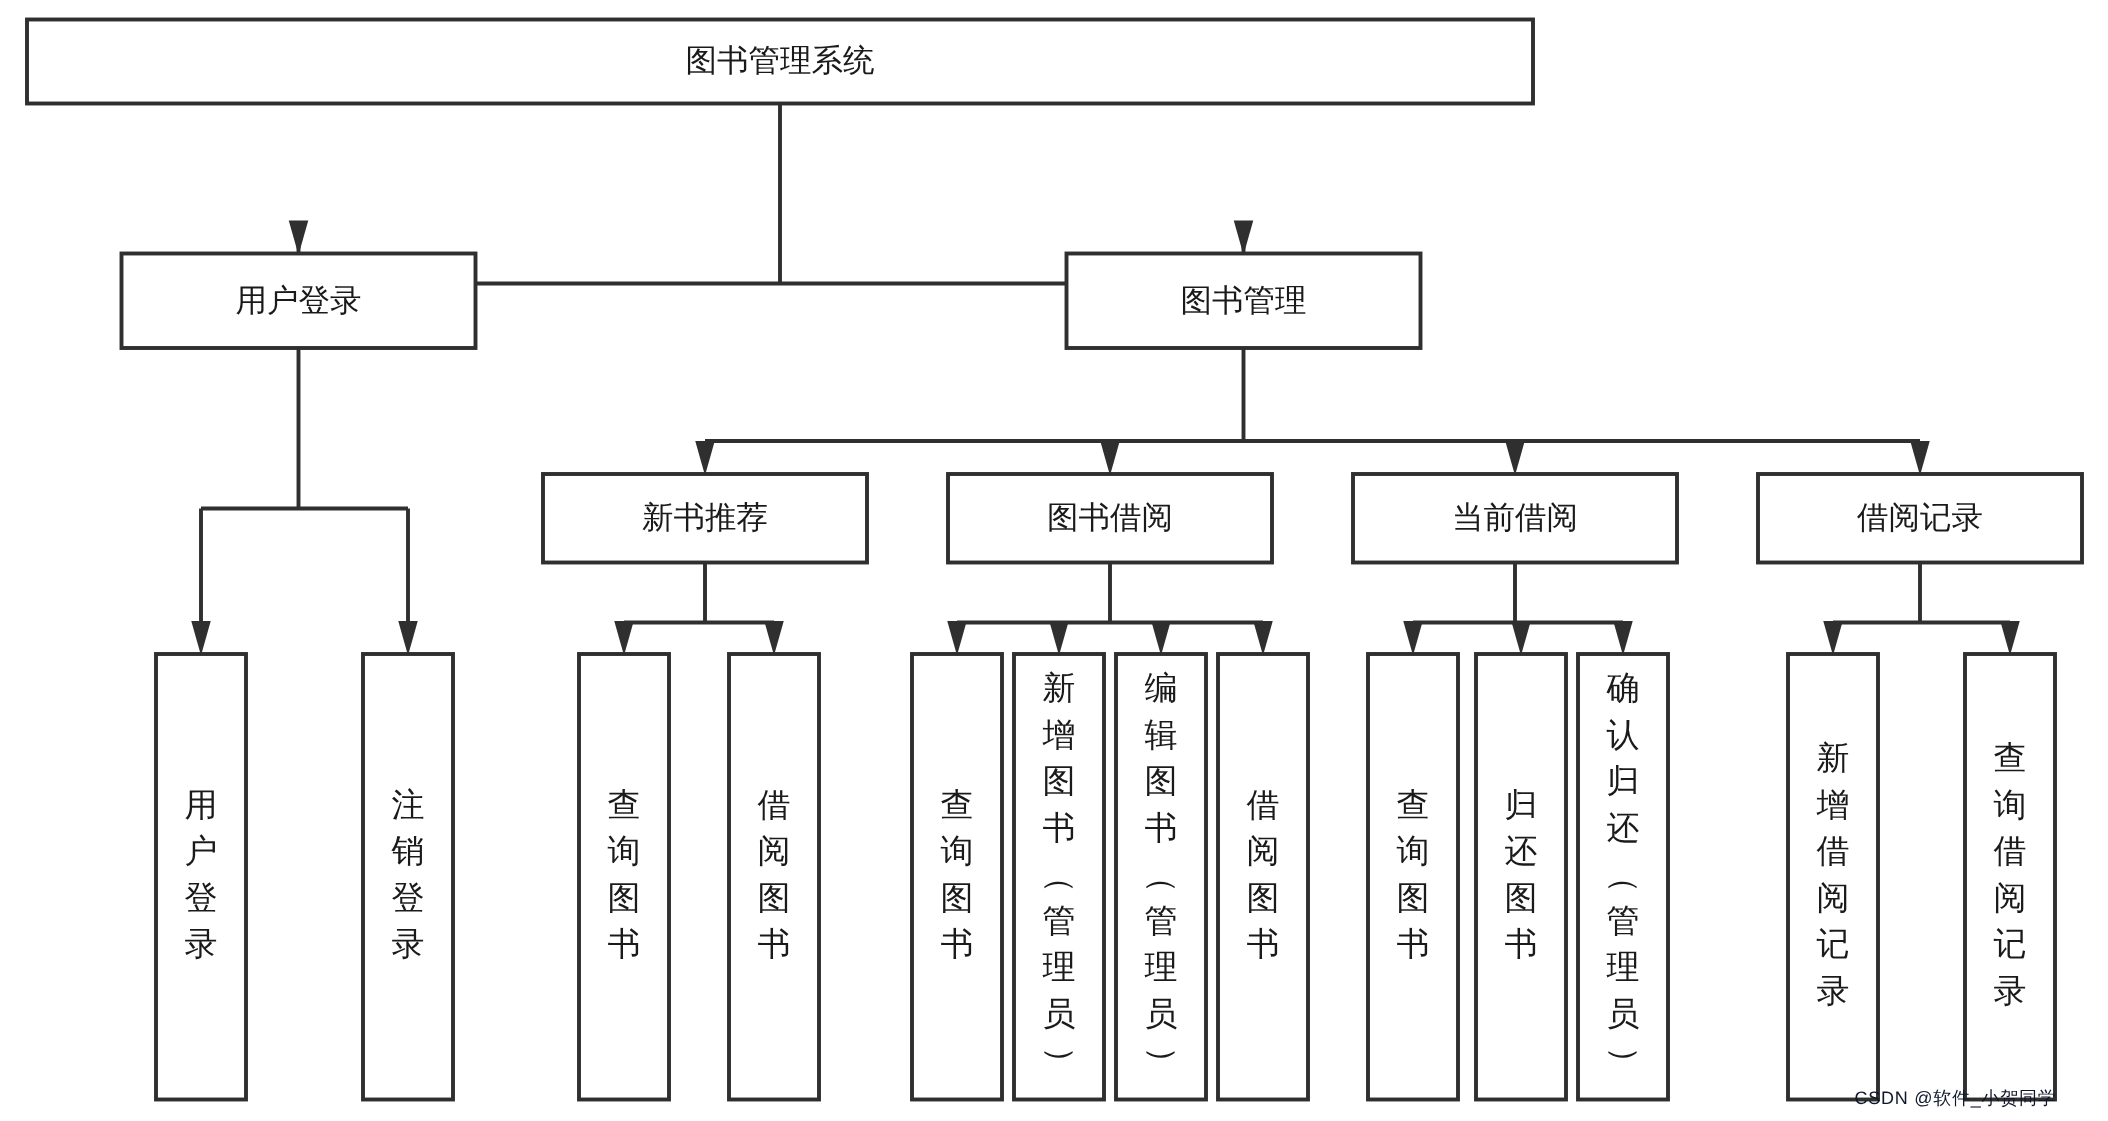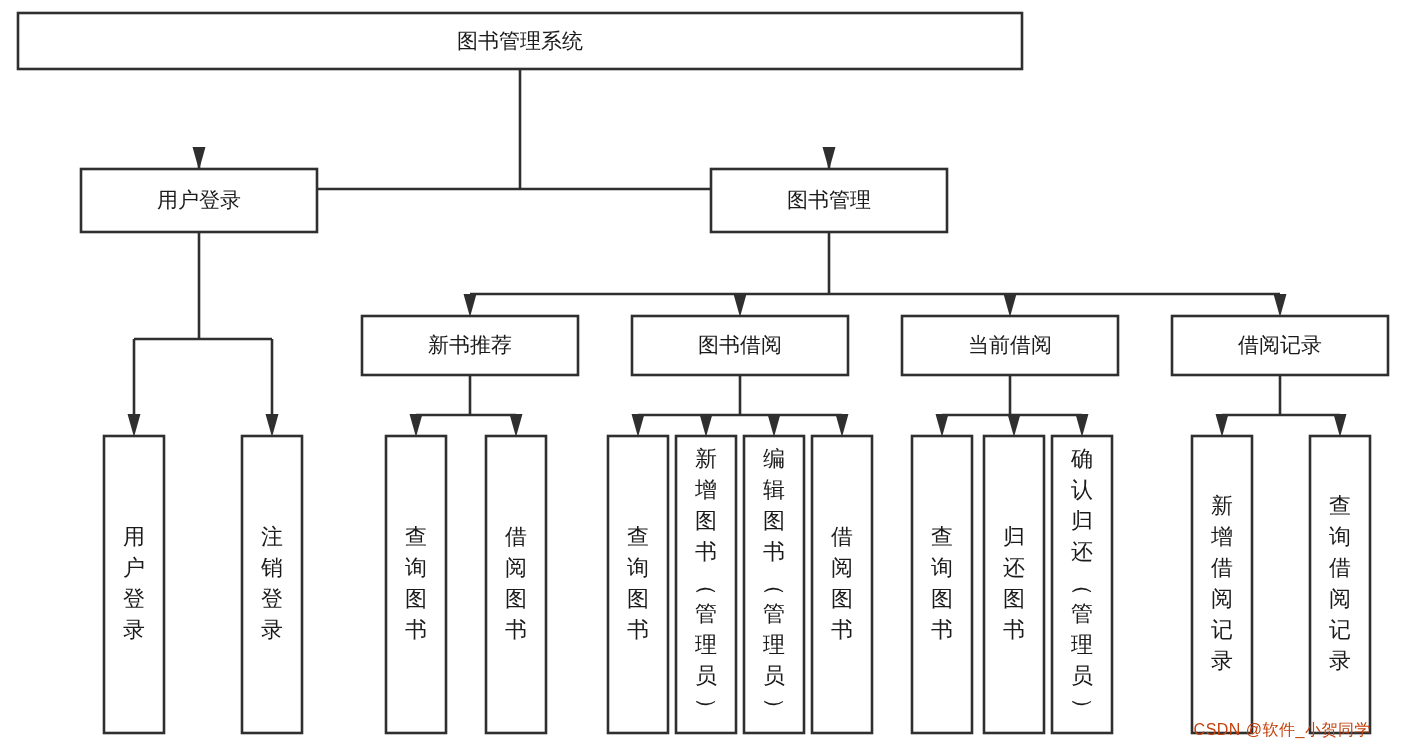--- a/index.html
+++ b/index.html
@@ -55,22 +55,22 @@
     font-size: 22px;
     fill: #1a1a1a;
     text-anchor: middle;
     dominant-baseline: middle;
   }
   .watermark {
     position: absolute;
     right: 8px;
     bottom: 6px;
     font-family: "Liberation Sans", "DejaVu Sans", sans-serif;
-    font-size: 16px;
-    color: #c2410c;
+    font-size: 12px;
+    color: #0f172a;
     letter-spacing: 0.5px;
     white-space: nowrap;
     user-select: none;
   }
 </style>
 </head>
 <body>
 
 <div id="diagram-root">
   <svg id="tree-svg" viewBox="0 0 1405 747" xmlns="http://www.w3.org/2000/svg">

